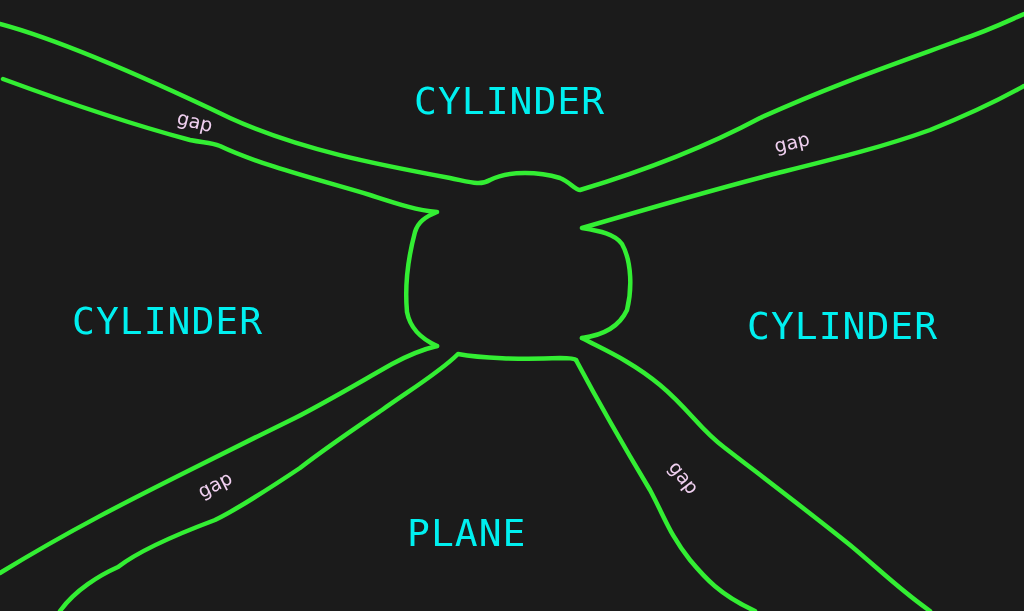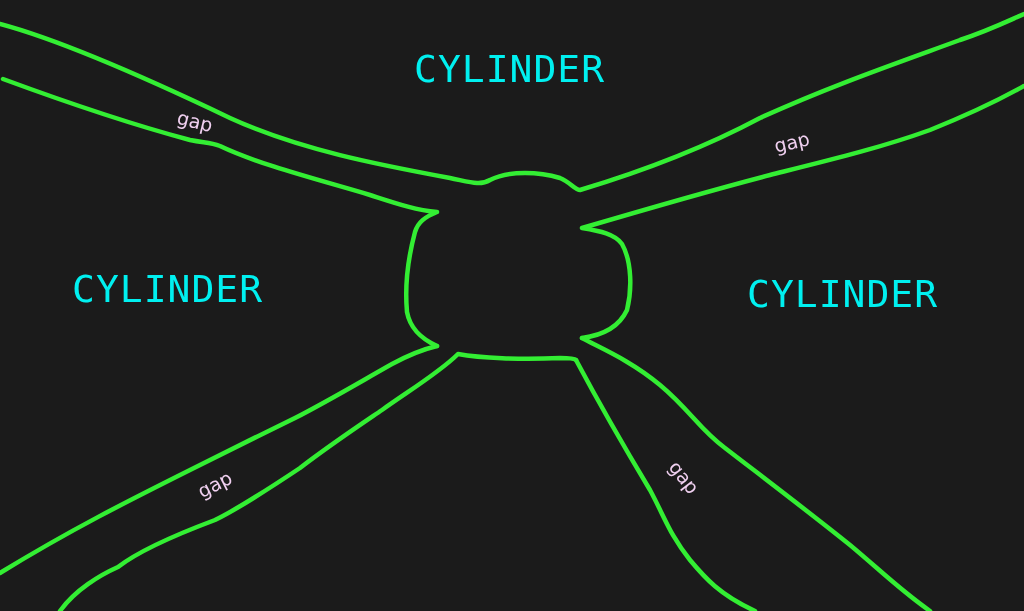--- a/index.html
+++ b/index.html
@@ -22,20 +22,21 @@
       stroke-linejoin: round;
     }
     .region-label {
       position: absolute;
       font-family: "DejaVu Sans Mono", monospace;
       font-size: 38px;
       color: #00f0f0;
       letter-spacing: 1px;
       white-space: nowrap;
       line-height: 1;
+      margin-top: 32px;
     }
     .gap-label {
       position: absolute;
       font-family: "DejaVu Sans", sans-serif;
       font-size: 19px;
       color: #f0d0f0;
       white-space: nowrap;
       line-height: 1;
       transform-origin: center center;
     }
@@ -58,19 +59,20 @@
     <path d="M 1024 86 C 990 105, 960 118, 930 130 C 880 148, 830 160, 770 175 C 720 188, 650 208, 582 228 C 600 231, 615 234, 622 244 C 632 262, 632 290, 627 310 C 620 325, 605 335, 582 338"></path>
 
     <path d="M 582 338 C 600 348, 630 360, 660 385 C 690 410, 700 430, 725 448 C 760 475, 800 505, 850 545 C 880 570, 900 590, 930 611"></path>
 
     <path d="M 576 360 C 592 390, 620 440, 650 490 C 665 518, 670 535, 690 560 C 705 578, 720 595, 755 611"></path>
   </svg>
 
   <div class="region-label" style="left:414px; top:50px;">CYLINDER</div>
   <div class="region-label" style="left:72px; top:270px;">CYLINDER</div>
   <div class="region-label" style="left:747px; top:275px;">CYLINDER</div>
+  <div class="region-label" style="left:407px; top:482px;">PLANE</div>
 
   <div class="gap-label" style="left:177px; top:112px; transform: rotate(14deg);">gap</div>
   <div class="gap-label" style="left:774px; top:133px; transform: rotate(-13deg);">gap</div>
   <div class="gap-label" style="left:197px; top:475px; transform: rotate(-27deg);">gap</div>
   <div class="gap-label" style="left:666px; top:468px; transform: rotate(52deg);">gap</div>
 
 </div>
 
 </body></html>

